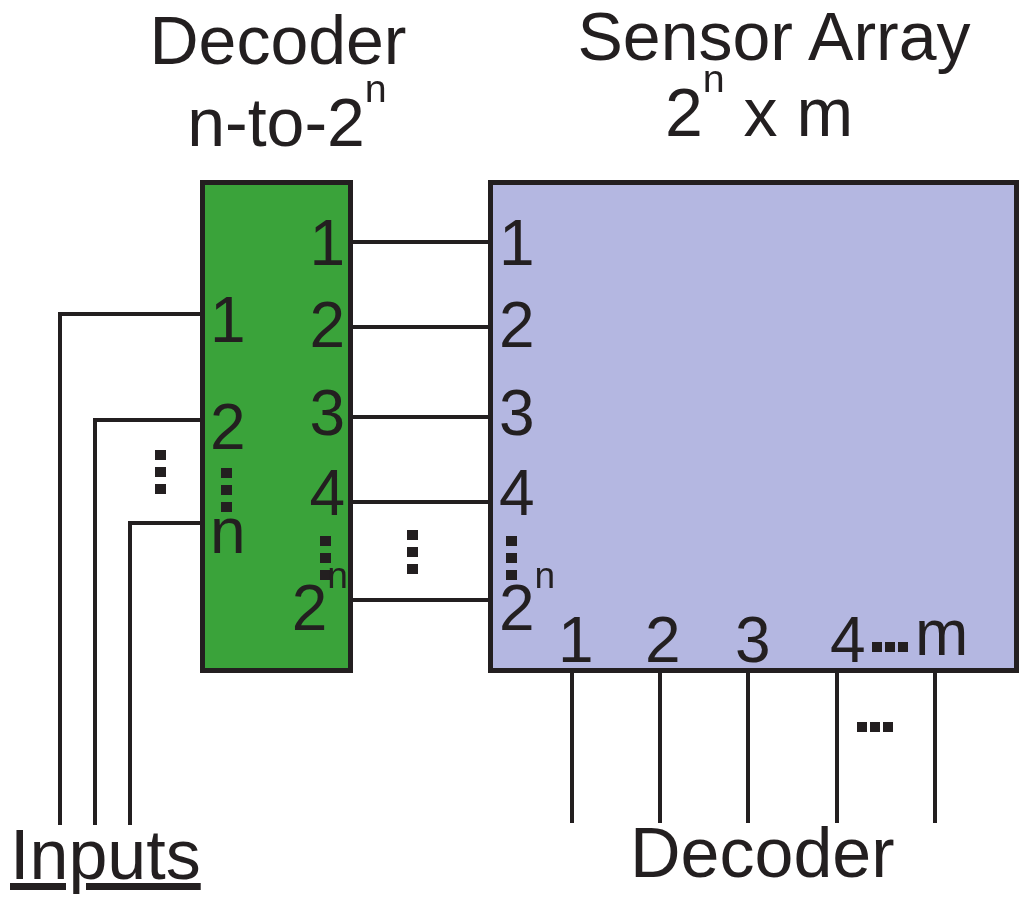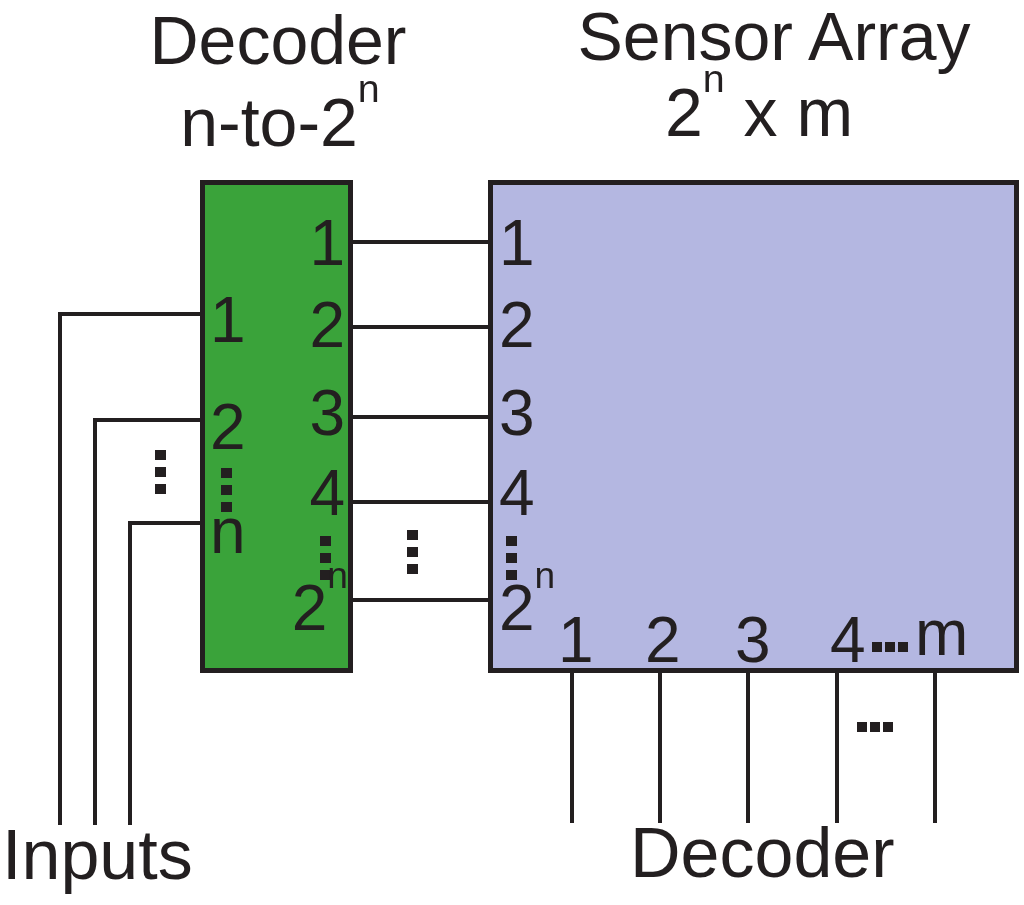--- a/index.html
+++ b/index.html
@@ -24,21 +24,21 @@
   .vdots i { display:block; width:11px; height:10px; background:#231f20; margin:0 0 7px 0; }
   .hdots { position:absolute; }
   .hdots i { display:inline-block; width:10px; height:10px; background:#231f20; margin:0 3px 0 0; vertical-align:top; }
 </style>
 </head>
 <body>
 
 <div class="canvas">
 
   <div class="title" style="left:118px; top:6px; width:320px;">Decoder</div>
-  <div class="title" style="left:120px; top:88px; width:320px;"><span>n-to-2</span><sup class="sp">n</sup></div>
+  <div class="title" style="left:127px; top:88px; width:320px;"><span>n-to-2</span><sup class="sp">n</sup></div>
 
   <div class="title" style="left:574px; top:2px; width:400px;">Sensor Array</div>
   <div class="title" style="left:559px; top:78px; width:400px;"><span>2</span><sup class="sp">n</sup><span> x m</span></div>
 
   <div class="wire h" style="left:58px;  top:312px; width:142px;"></div>
   <div class="wire v" style="left:58px;  top:312px; height:513px;"></div>
   <div class="wire h" style="left:93px;  top:418px; width:107px;"></div>
   <div class="wire v" style="left:93px;  top:418px; height:407px;"></div>
   <div class="wire h" style="left:128px; top:521px; width:72px;"></div>
   <div class="wire v" style="left:128px; top:521px; height:304px;"></div>
@@ -103,16 +103,16 @@
   <div class="hdots" style="left:872px; top:642px;"><i></i><i></i><i></i></div>
   <div class="pin" style="left:915px; top:601px;">m</div>
 
   <div class="wire v" style="left:570px; top:670px; height:153px;"></div>
   <div class="wire v" style="left:658px; top:670px; height:153px;"></div>
   <div class="wire v" style="left:746px; top:670px; height:153px;"></div>
   <div class="wire v" style="left:835px; top:670px; height:153px;"></div>
   <div class="wire v" style="left:933px; top:670px; height:153px;"></div>
   <div class="hdots" style="left:857px; top:722px;"><i></i><i></i><i></i></div>
 
-  <div class="iolabel" style="left:2px; top:820px;">Inputs</div>
+  <div class="iolabel" style="left:10px; top:820px;text-decoration:underline;">Inputs</div>
   <div class="iolabel" style="left:630px; top:818px;">Decoder</div>
 
 </div>
 
 </body></html>

